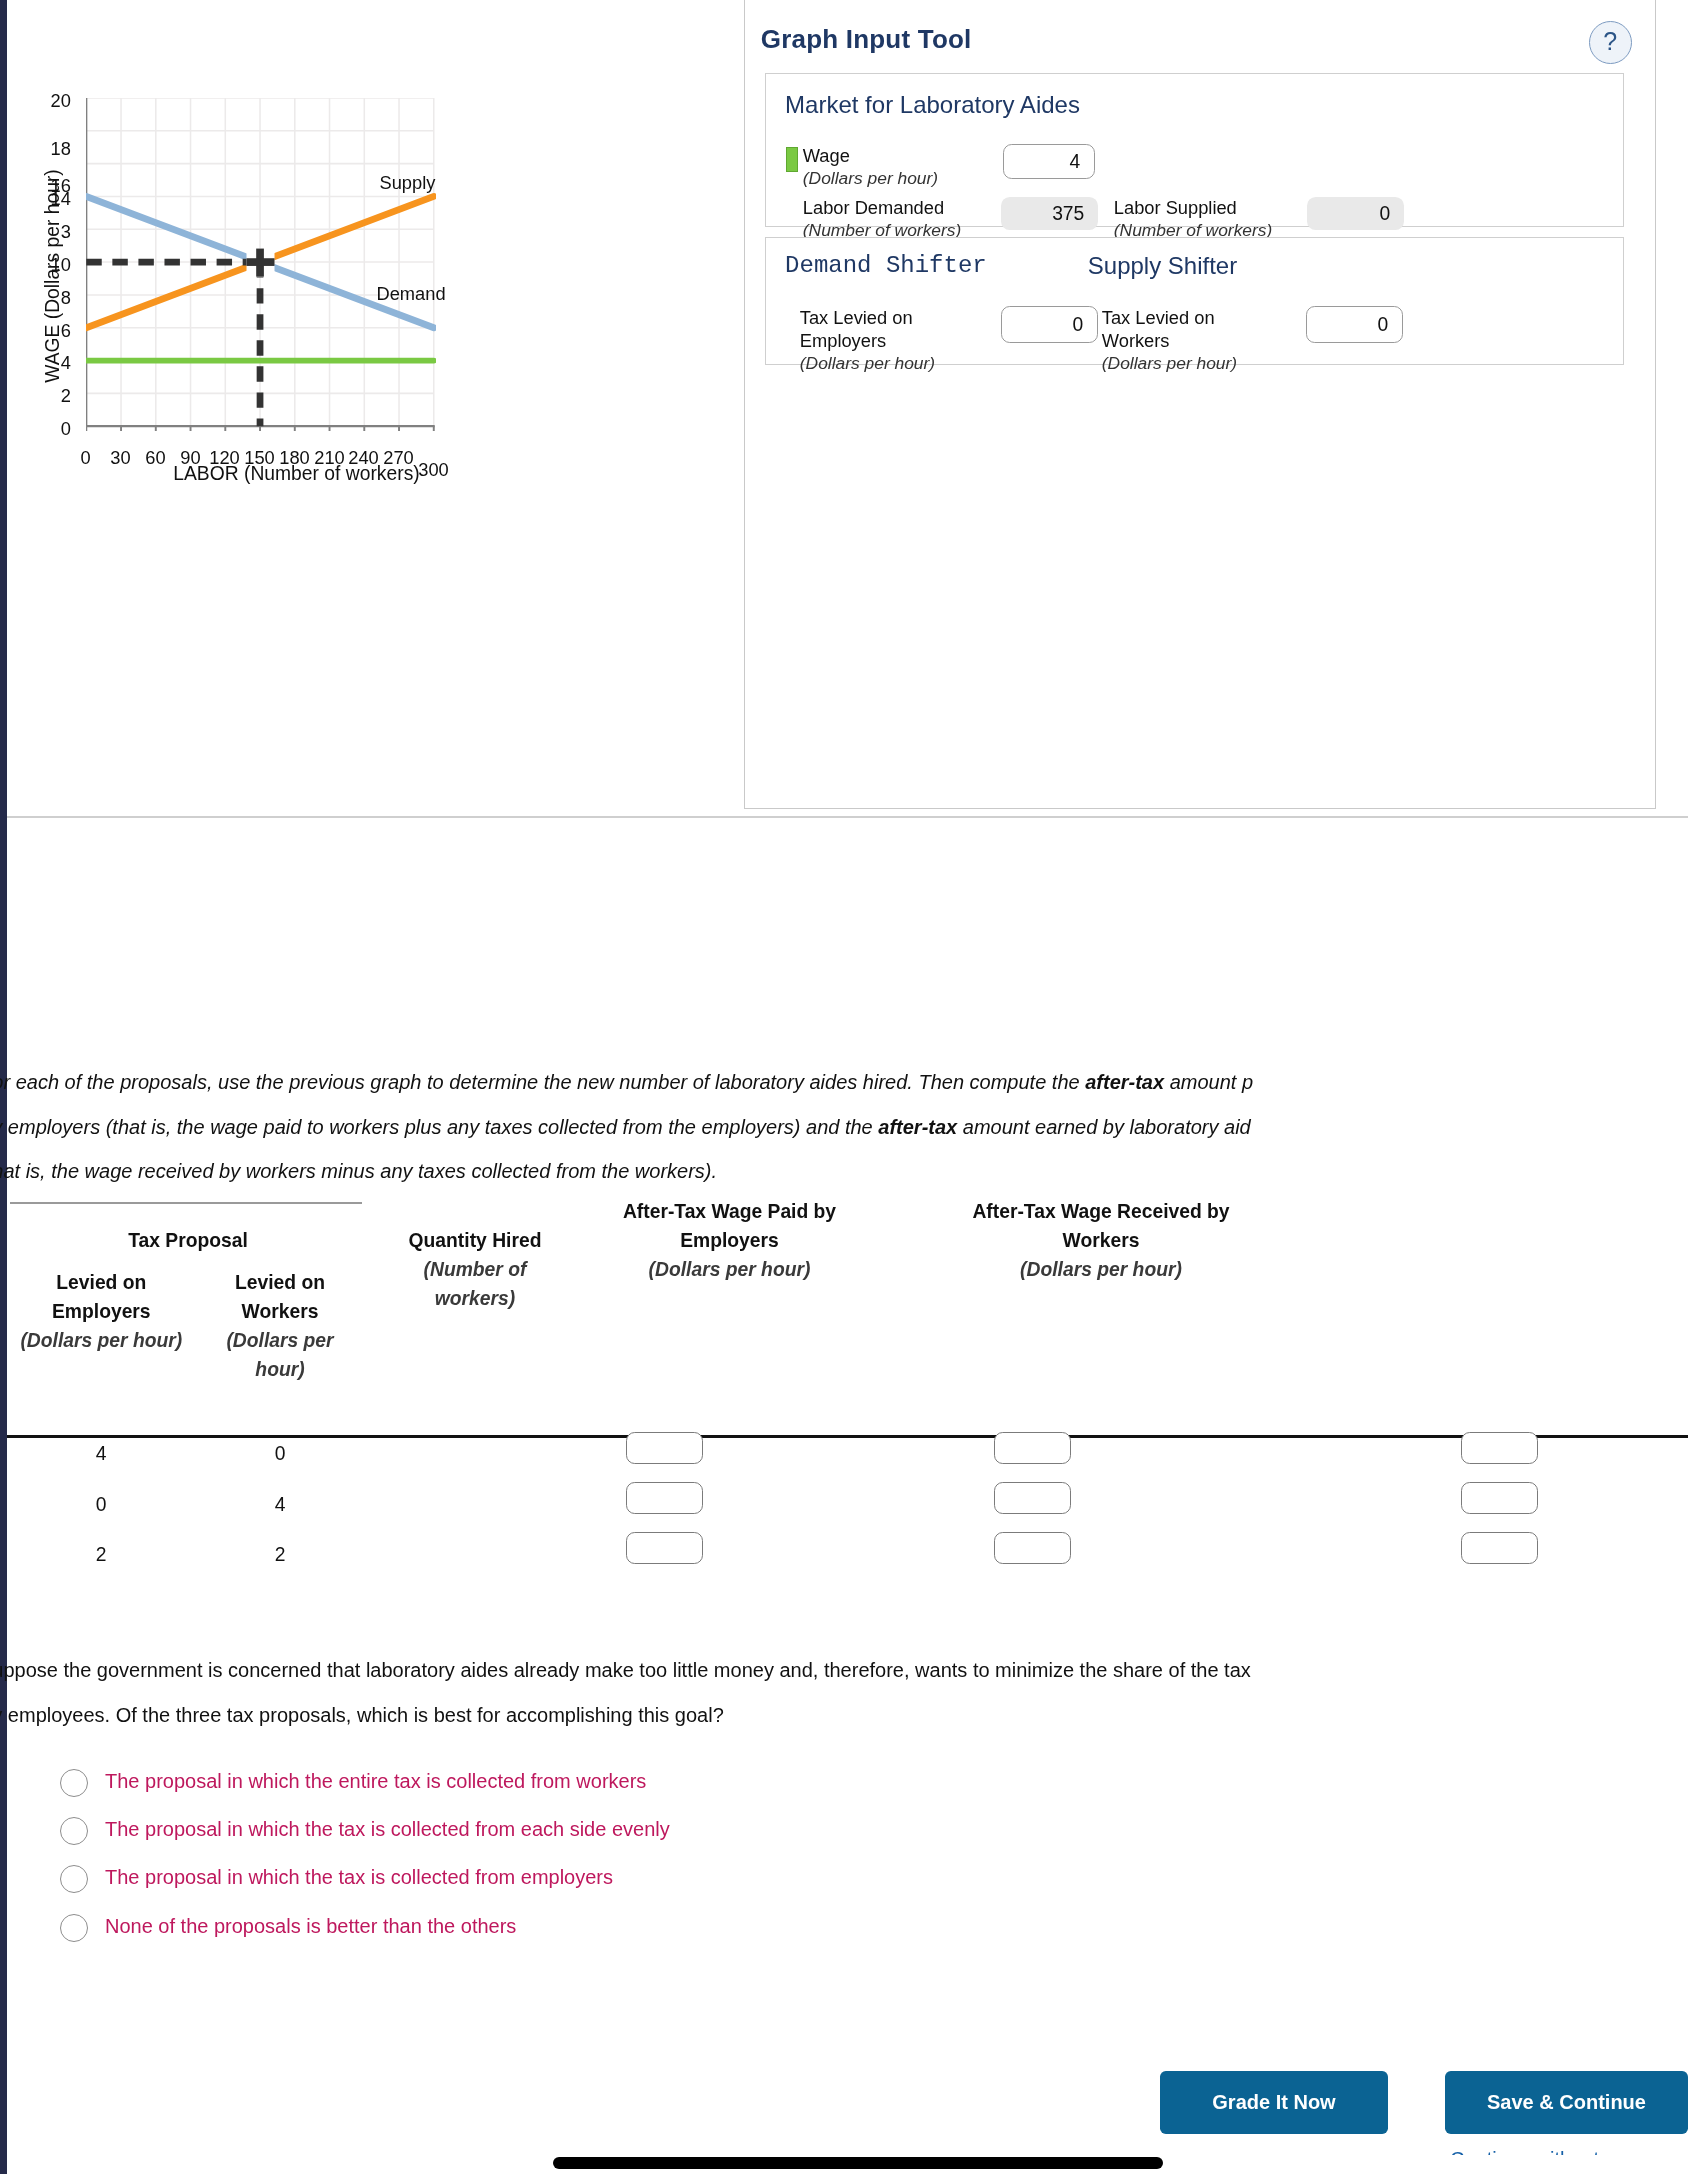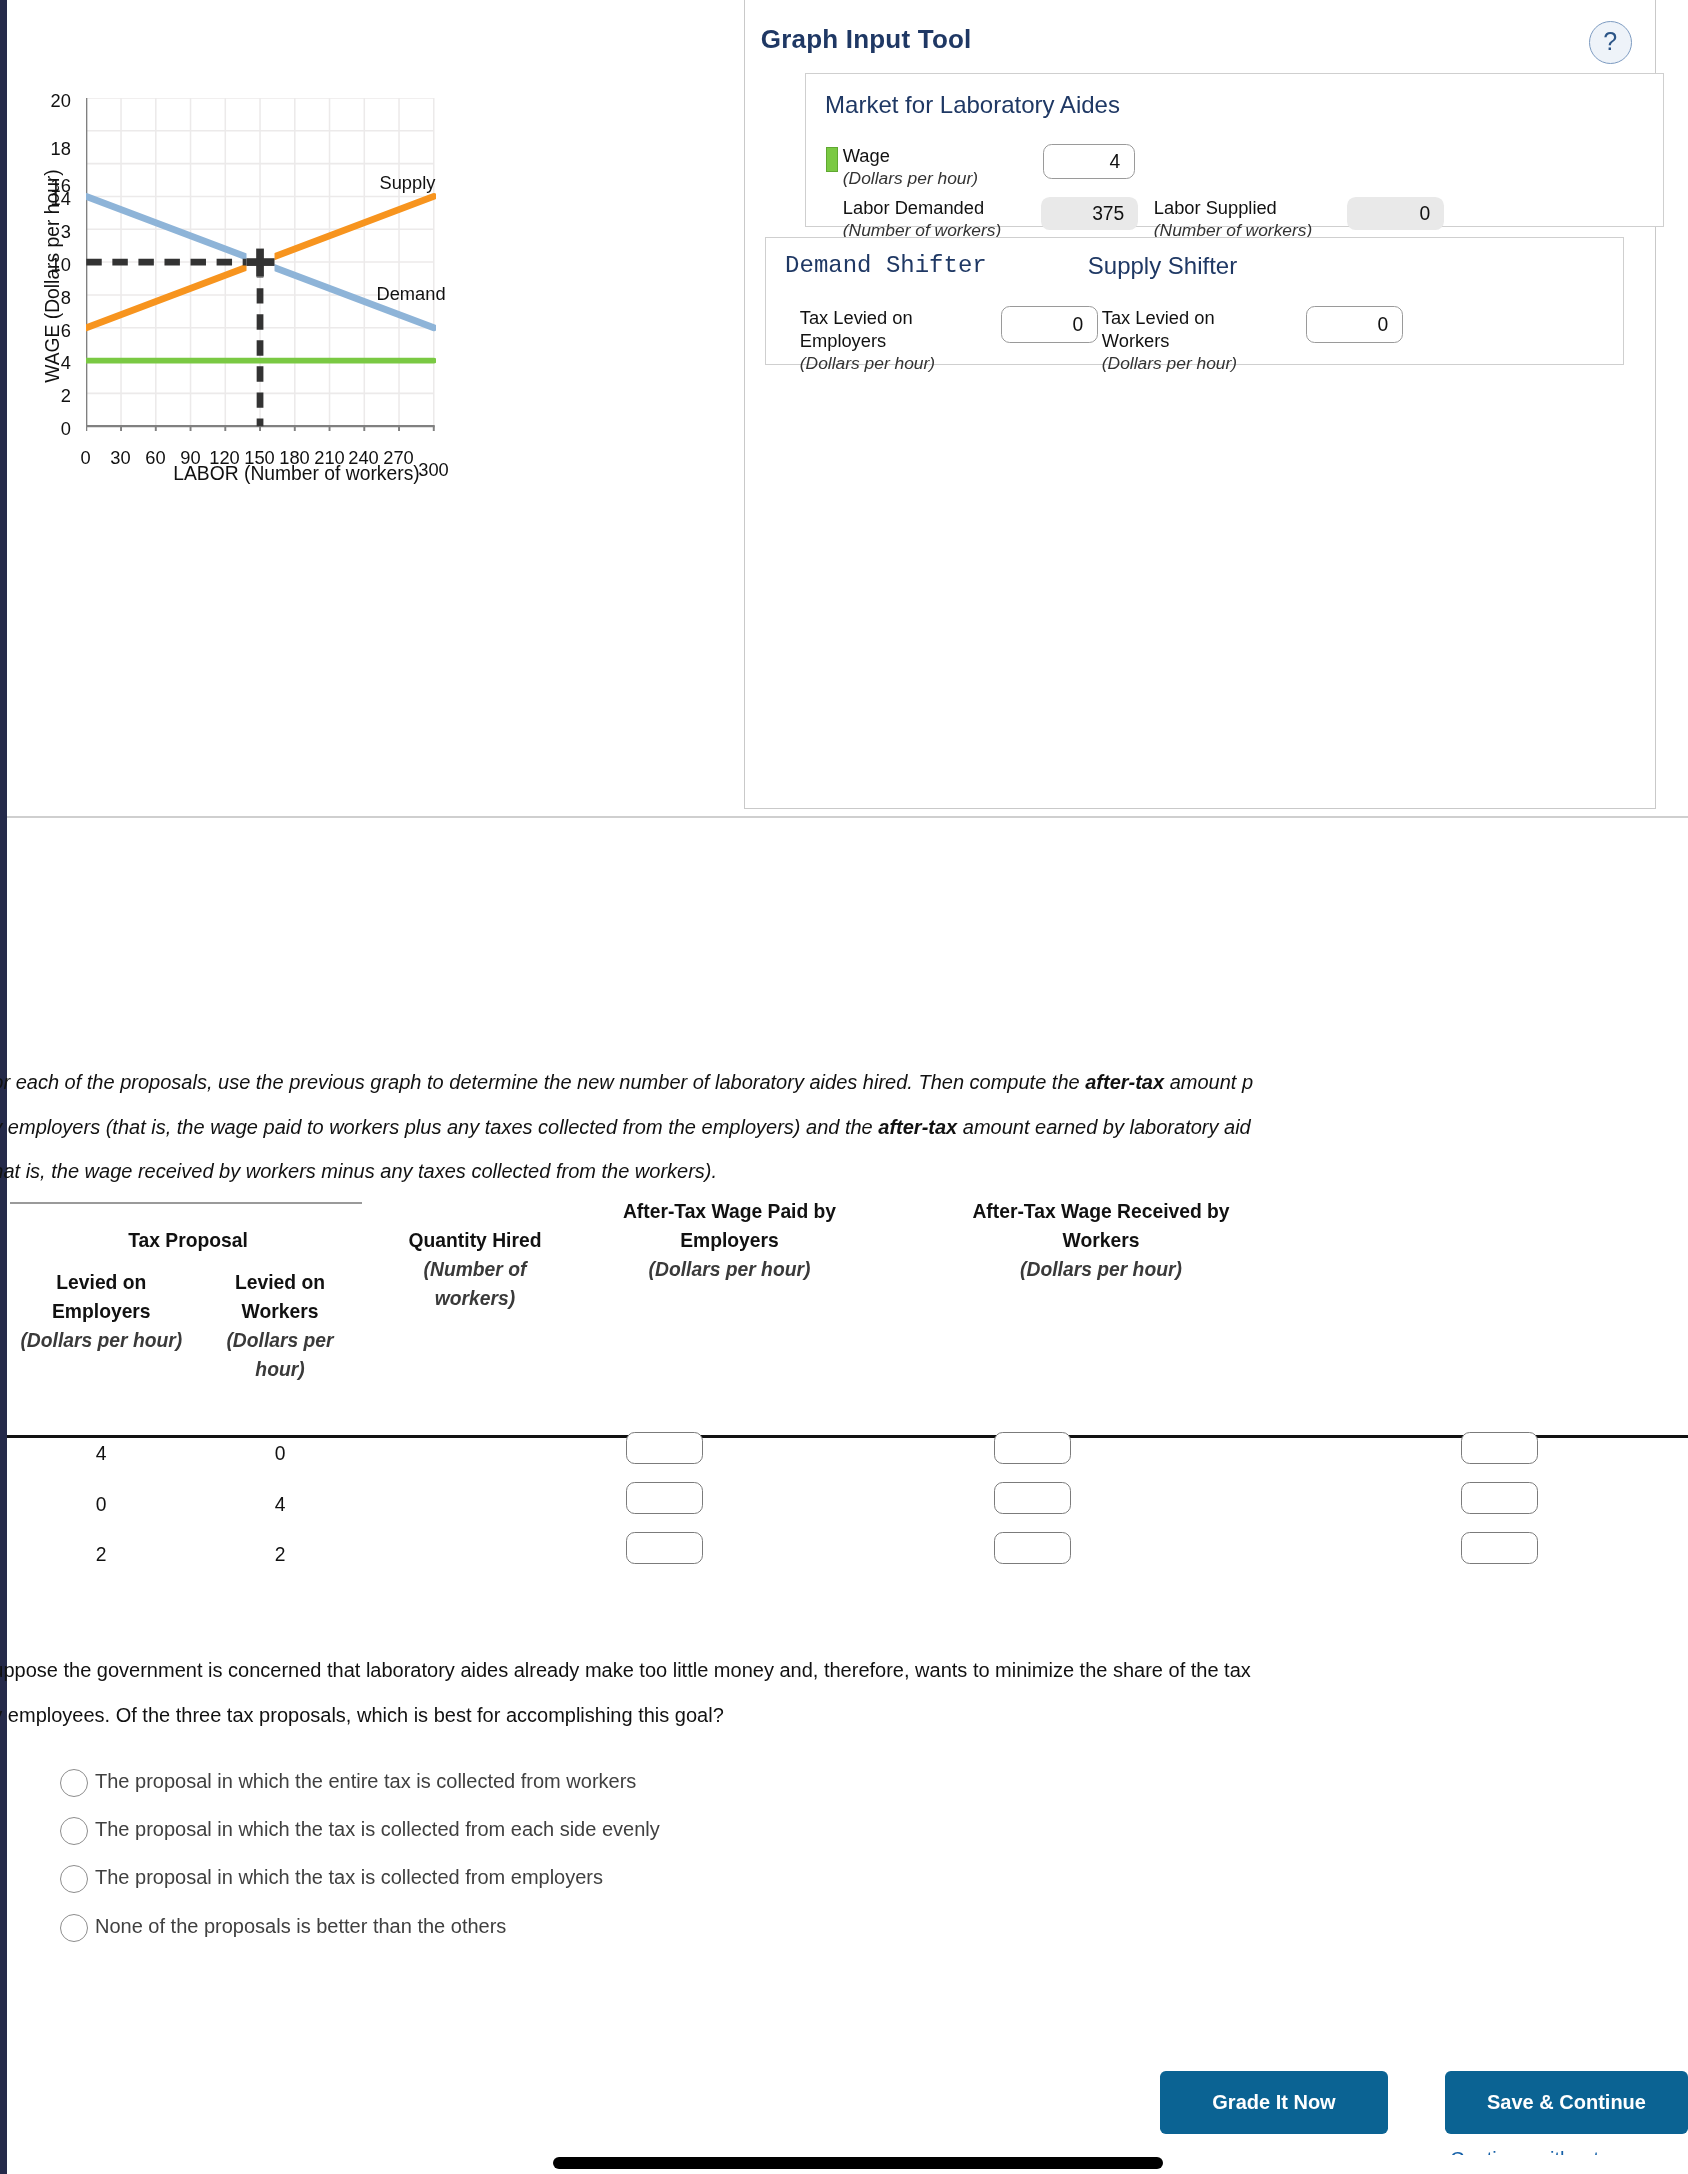--- a/index.html
+++ b/index.html
@@ -41,21 +41,21 @@
   }
   .help-badge{
     position:absolute;right:23px;top:21px;width:41px;height:41px;border-radius:50%;
     border:1.9px solid #7d9bc1;background:#eef3f9;color:#2c5587;
     font-size:25px;line-height:38px;text-align:center;cursor:pointer;
   }
   .git-box{
     position:absolute;left:20px;width:859px;
     border:1px solid #cfcfcf;background:#fff;box-sizing:border-box;
   }
-  .box-a{top:73px;height:154px;margin-left:40px;}
+  .box-a{top:73px;height:154px;}
   .box-b{top:237px;height:128px;}
   .sec-head{position:absolute;font-size:24px;color:#1f3864;}
 
   .field-label{position:absolute;font-size:18.3px;color:#111;line-height:23px;}
   .field-label .sub{font-style:italic;color:#333;display:block;font-size:17.4px;}
   .swatch{position:absolute;width:10.6px;height:23px;background:#7ac943;border:1px solid #5fa831;}
 
   .inp{
     position:absolute;border:1.9px solid #9a9a9a;border-radius:8.7px;background:#fff;
     font-size:19.3px;color:#111;text-align:right;box-sizing:border-box;
@@ -80,21 +80,21 @@
   .cell{position:absolute;text-align:center;font-size:19.3px;color:#111;}
   .tinp{
     position:absolute;width:77px;height:32px;border:1.9px solid #7b7b7b;border-radius:8.7px;
     background:#fff;box-sizing:border-box;
   }
 
   
   .radio-row{position:absolute;left:60px;height:39px;}
   .radio{position:absolute;left:0;top:1.9px;width:28px;height:28px;border-radius:50%;
          border:1.9px solid #8d8d8d;background:#fff;box-sizing:border-box;cursor:pointer;}
-  .radio-lbl{position:absolute;left:35px;top:2.9px;font-size:20px;color:#404040;white-space:nowrap;}
+  .radio-lbl{position:absolute;left:45px;top:2.9px;font-size:20px;color:#be185d;white-space:nowrap;}
 
   
   .btn{
     position:absolute;background:#0b6393;color:#fff;font-weight:bold;font-size:20px;
     border:none;border-radius:5.8px;text-align:center;cursor:pointer;
     font-family:"Liberation Sans",sans-serif;
   }
   .btn-grade{left:1160px;top:2071px;width:228px;height:63px;}
   .btn-save{left:1445px;top:2071px;width:243px;height:63px;}
   .cont-link{position:absolute;left:1450px;top:2148px;font-size:20px;color:#1560a8;white-space:nowrap;cursor:pointer;}

